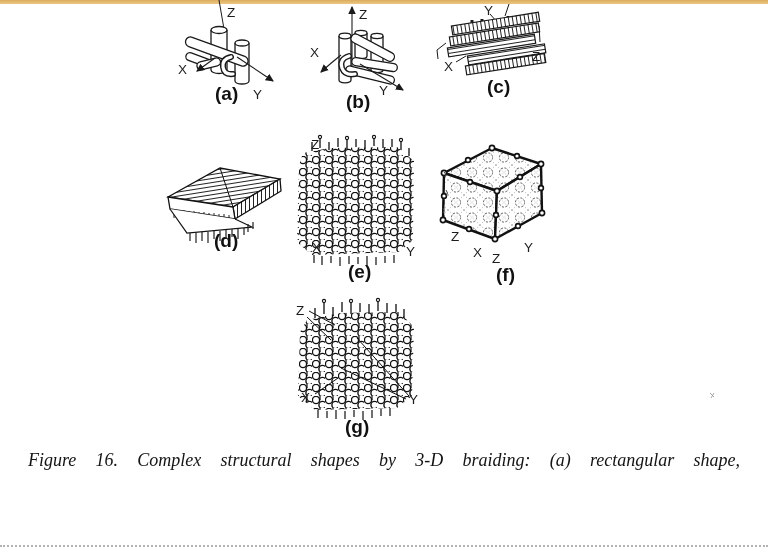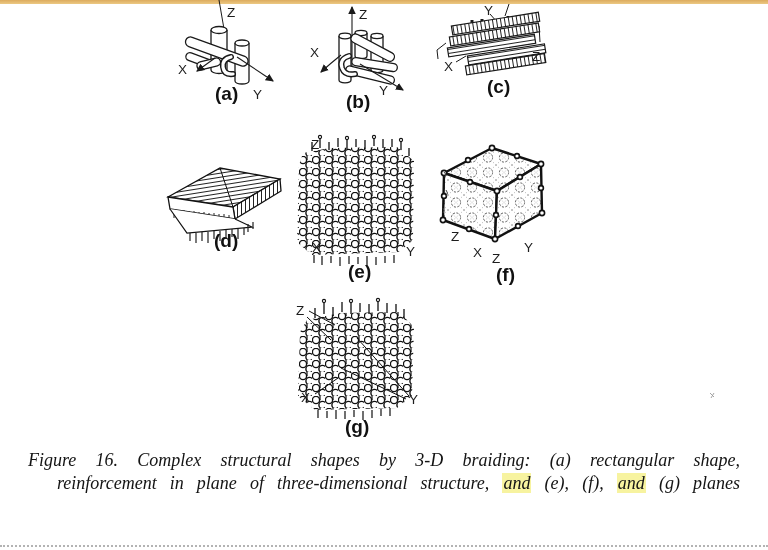--- a/index.html
+++ b/index.html
@@ -232,16 +232,15 @@
 <span class="axis" style="left:409px;top:393px">Y</span>
 <span class="sublabel" style="left:345px;top:417px">(g)</span>
 
 <svg class="art" style="left:0;top:0" width="768" height="550" viewBox="0 0 768 550" pointer-events="none">
   <path d="M444,172 q3,2 1,5 M446,190 q3,3 0,6 M443,208 q2,3 0,5" stroke="#444" stroke-width="1" fill="none"></path>
   <path d="M710,393 l4,4 M714,393 l-3,5" stroke="#9a9a9a" stroke-width="0.9" fill="none"></path>
 </svg>
 
 <div id="caption">
   <div class="cap-line"><span>Figure 16. Complex structural shapes by 3-D braiding: (a) rectangular shape,</span></div>
-  <div class="cap-line indent"><span>reinforcement in plane of three-dimensional structure, </span><span class="hl">and</span><span> (e), (f), </span><span class="hl">and</span><span> (g) planes</span></div>
 </div>
 
 <div id="bottom-line" class="abs"></div>
 
 </body></html>

